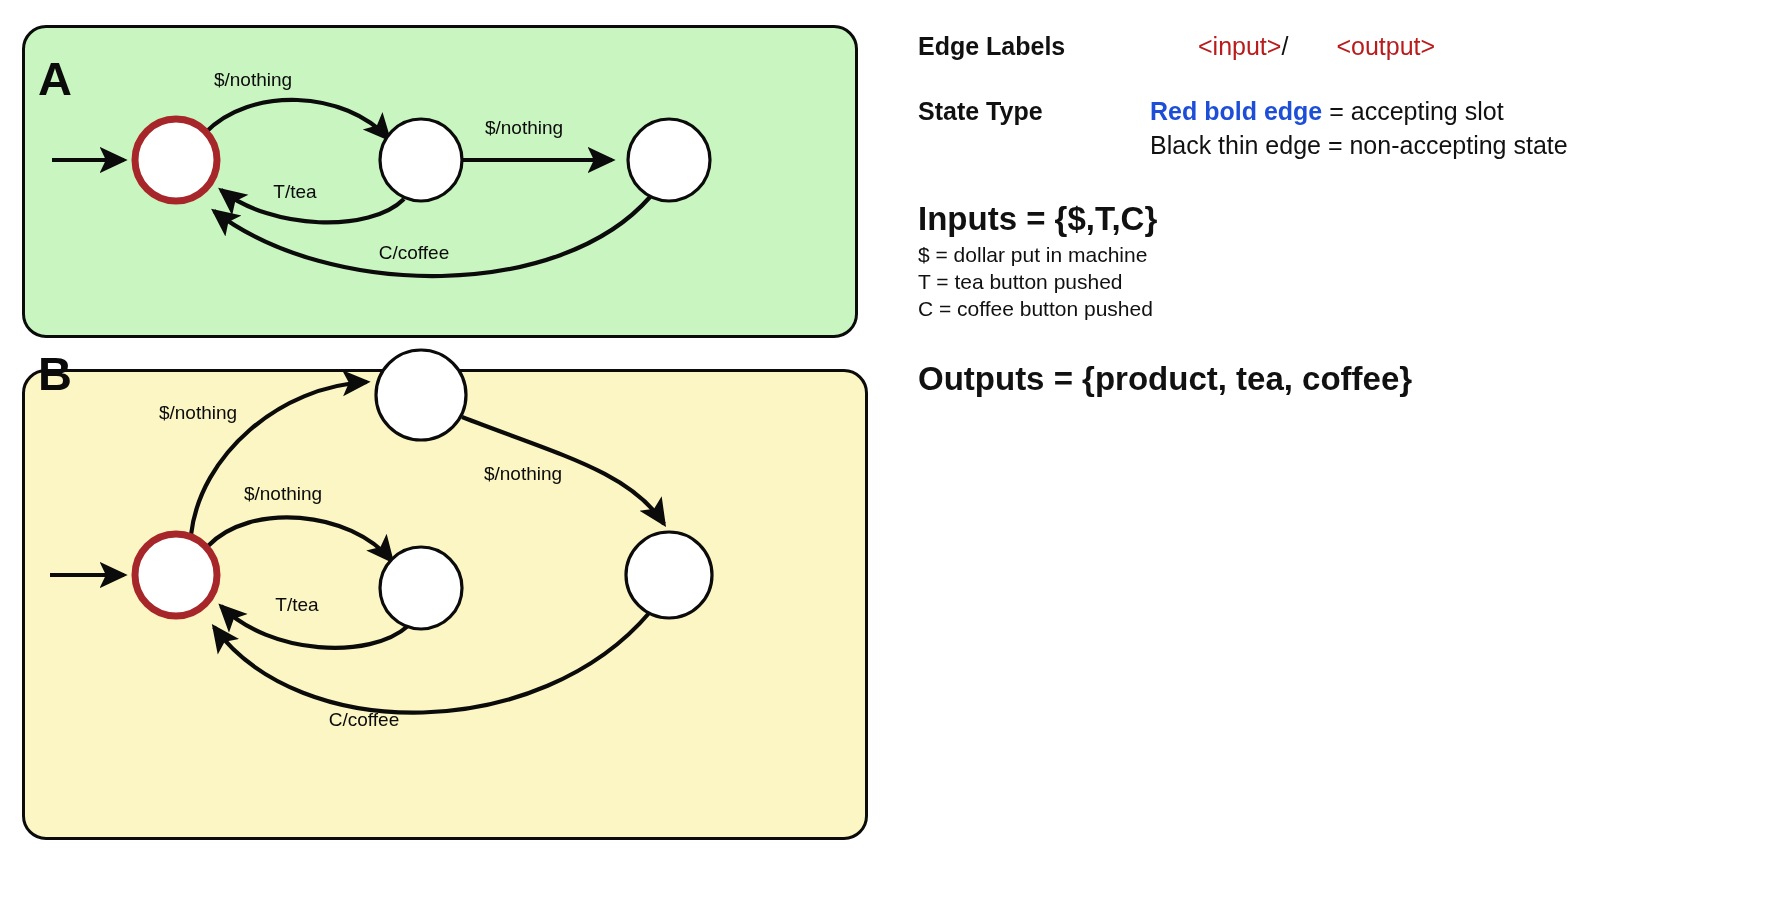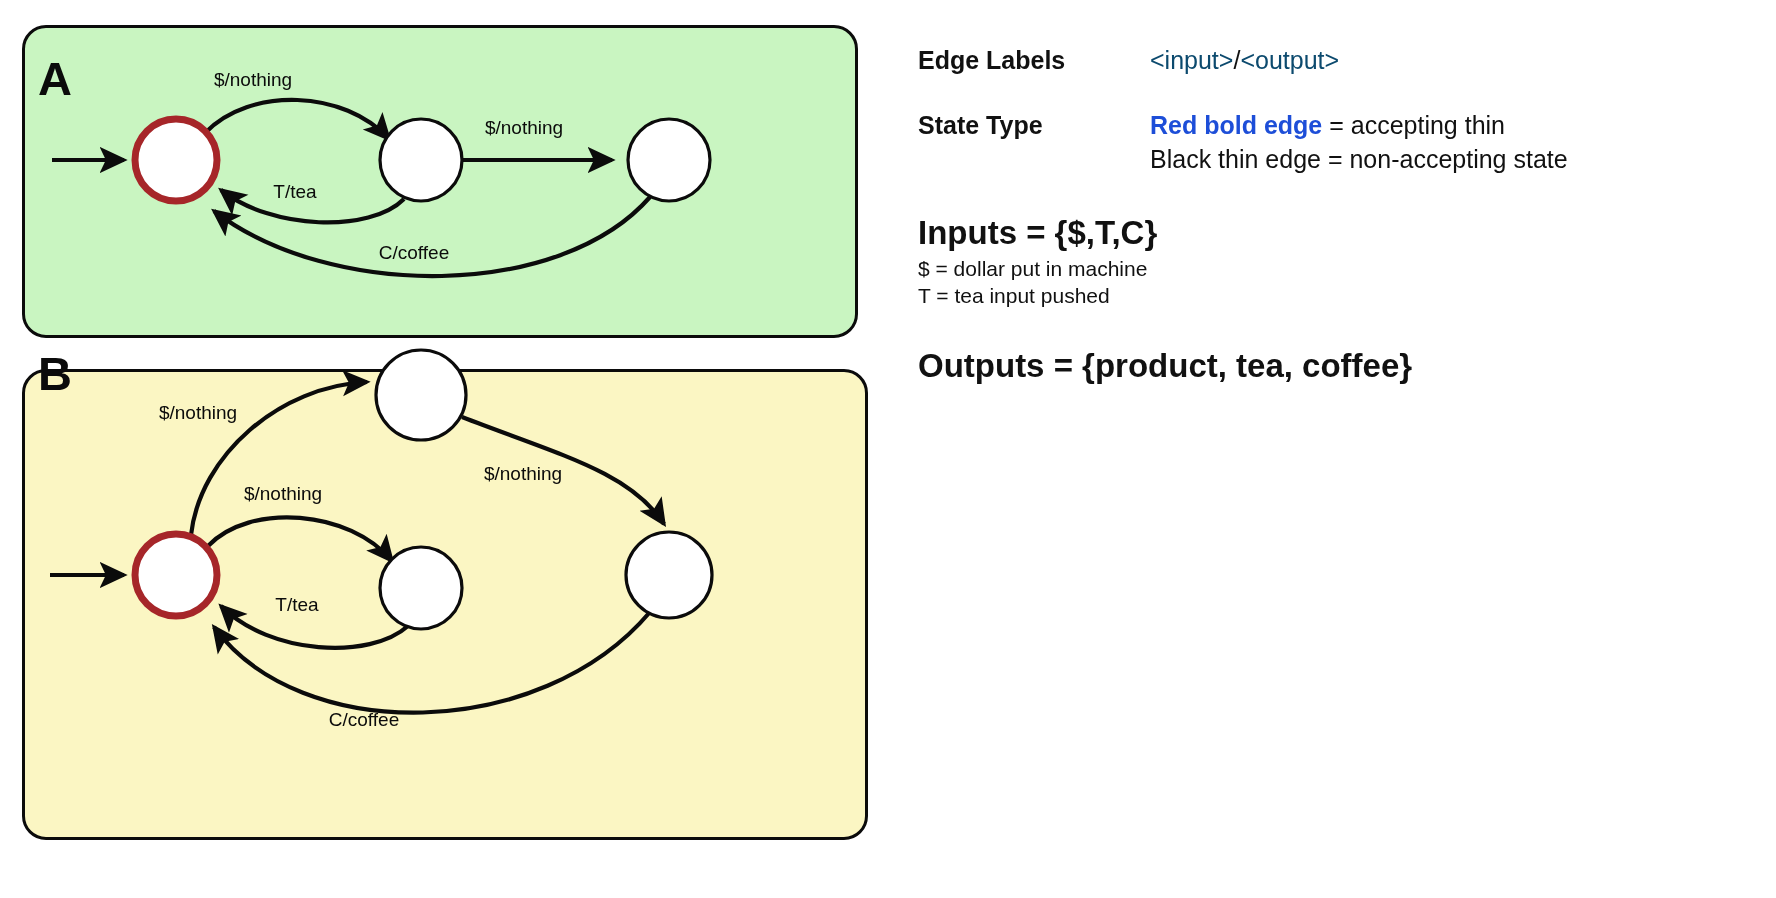--- a/index.html
+++ b/index.html
@@ -72,41 +72,41 @@
   .edge-label {
     font-family: "Liberation Sans", sans-serif;
     font-size: 19px;
     fill: #0b0b0b;
   }
 
   
   #legend {
     position: absolute;
     left: 918px;
-    top: 44px;
+    top: 30px;
     width: 840px;
     color: #111111;
   }
   .legend-row {
     display: flex;
     align-items: baseline;
     margin-bottom: 4px;
   }
   .legend-term {
     font-weight: bold;
     font-size: 25px;
     width: 232px;
     flex: 0 0 232px;
     line-height: 1.35;
   }
   .legend-body {
     font-size: 25px;
     line-height: 1.35;
   }
-  .blue { color: #0c4a6e; }
+  .blue { color: #b91c1c; margin-left: 48px; }
   .blackslash { color: #111111; }
   .redbold { color: #1d4ed8; font-weight: bold; }
 
   .legend-block { margin-top: 18px; }
   .legend-block.gap-big { margin-top: 34px; }
   .block-title {
     font-weight: bold;
     font-size: 33px;
     line-height: 1.35;
     margin-bottom: 1px;
@@ -186,28 +186,29 @@
 <div id="legend">
 
   <div class="legend-row">
     <div class="legend-term">Edge Labels</div>
     <div class="legend-body"><span class="blue">&lt;input&gt;</span><span class="blackslash">/</span><span class="blue">&lt;output&gt;</span></div>
   </div>
 
   <div class="legend-row" id="state-type-row" style="margin-top:30px;">
     <div class="legend-term">State Type</div>
     <div class="legend-body" id="state-type-lines">
-      <div><span class="redbold">Red bold edge</span><span> = accepting thin</span></div>
+      <div><span class="redbold">Red bold edge</span><span> = accepting slot</span></div>
       <div>Black thin edge = non-accepting state</div>
     </div>
   </div>
 
   <div class="legend-block gap-big">
     <div class="block-title">Inputs = {$,T,C}</div>
     <div class="block-line">$ = dollar put in machine</div>
-    <div class="block-line">T = tea input pushed</div>
+    <div class="block-line">T = tea button pushed</div>
+    <div class="block-line">C = coffee button pushed</div>
   </div>
 
   <div class="legend-block gap-big">
     <div class="block-title">Outputs = {product, tea, coffee}</div>
   </div>
 
 </div>
 
 </body></html>

